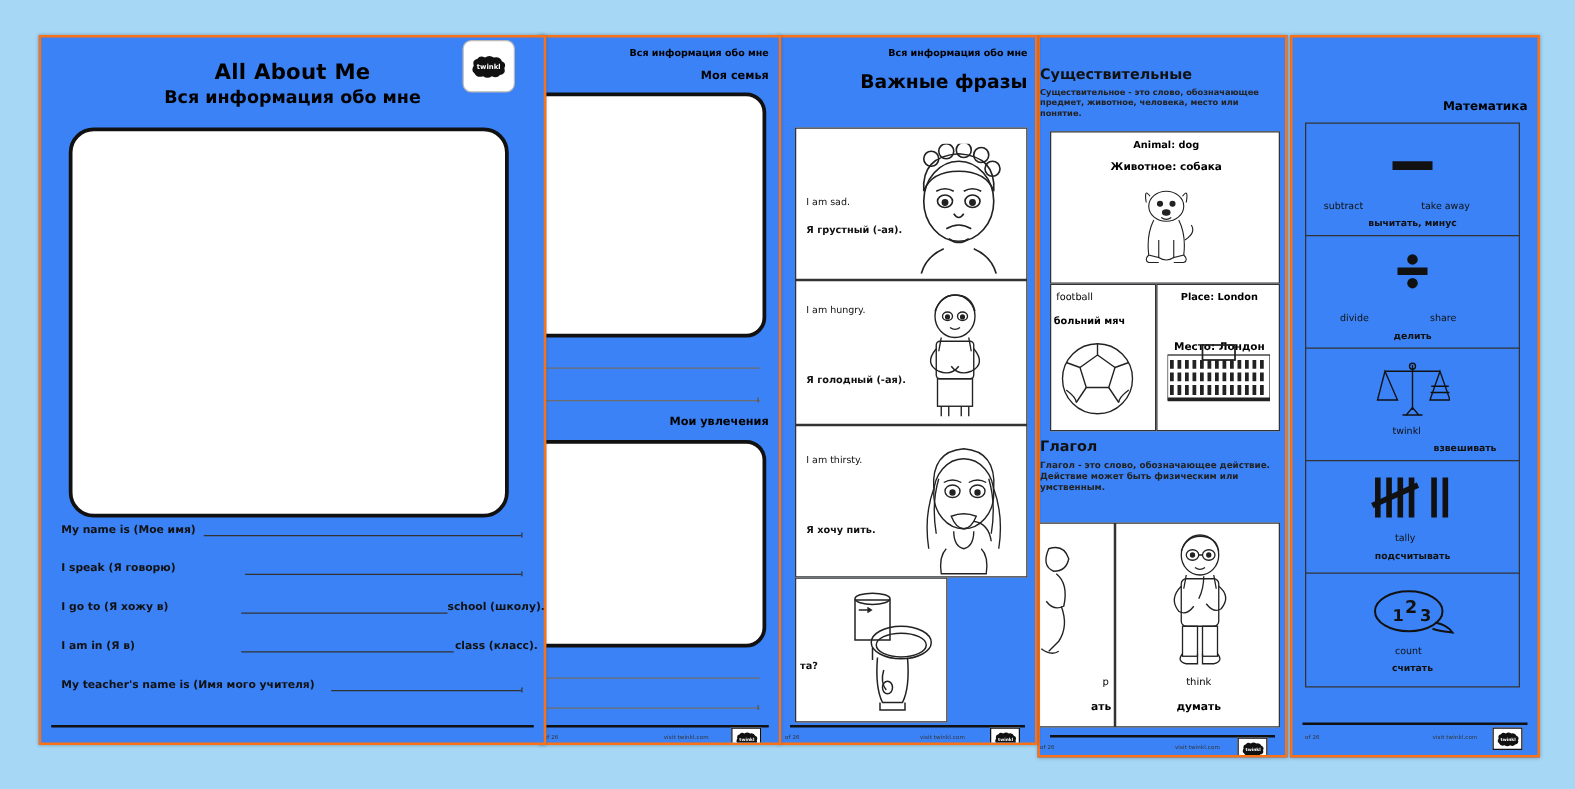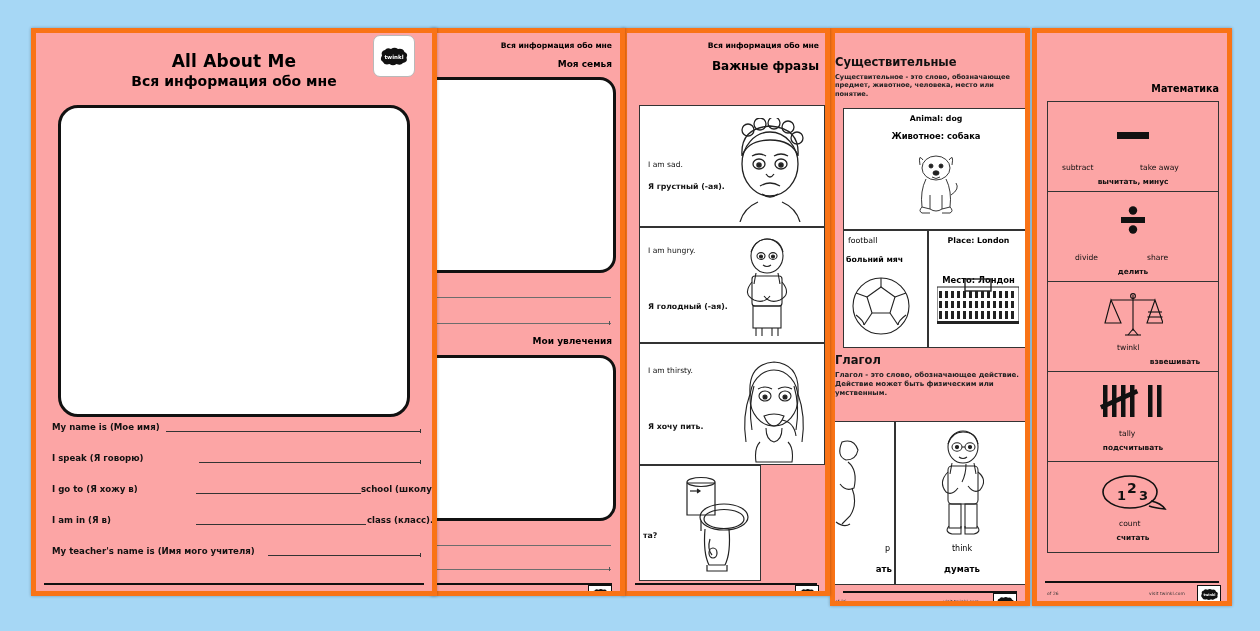--- a/index.html
+++ b/index.html
@@ -6,22 +6,22 @@
   body{
     width:1260px;height:631px;overflow:hidden;
     background:#a6d7f5;
     font-family:"DejaVu Sans","Liberation Sans",sans-serif;
     position:relative;
   }
   .stage{position:absolute;inset:0;}
 
   
   .page{
-    position:absolute;background:#fca5a5;
-    border:5px solid #f97316;
+    position:absolute;background:#3b82f6;
+    border:2px solid #f97316;
     box-shadow:0 0 3px rgba(0,0,0,.30);
     overflow:hidden;
     box-sizing:border-box;
   }
   .page .inner{position:absolute;inset:0;}
 
   
   .hdr-en{font-weight:bold;text-align:center;letter-spacing:.2px;}
   .hdr-ru{font-weight:bold;text-align:center;}
   .right-hdr{font-weight:bold;text-align:right;}
@@ -308,21 +308,21 @@
             <path d="M6 18 Q3 9 12 7 Q16 1 24 5 Q31 0 38 5 Q48 3 51 11 Q59 14 55 22 Q58 31 48 33 Q43 39 35 35 Q28 40 21 35 Q11 38 7 30 Q1 26 6 18 Z" fill="#111"></path>
             <text x="30" y="24" font-size="11" fill="#fff" text-anchor="middle" font-family="DejaVu Sans, sans-serif" font-weight="bold">twinkl</text>
           </svg>
       </div>
     </div>
   </div>
 
   <div class="page" style="left:622px;top:28px;width:208px;height:568px;">
     <div class="inner">
       <div class="right-hdr" style="position:absolute;right:6px;top:8px;font-size:7.6px;">Вся информация обо мне</div>
-      <div class="right-hdr" style="position:absolute;right:6px;top:26px;font-size:12px;">Важные фразы</div>
+      <div class="right-hdr" style="position:absolute;right:6px;top:26px;font-size:15px;">Важные фразы</div>
 
       <div class="cell" style="left:12px;top:72px;width:186px;height:122px;">
         <div class="cell-en" style="left:8px;top:22px;margin-top:32px;">I am sad.</div>
         <div class="cell-ru" style="left:8px;top:76px;">Я грустный (-ая).</div>
         <div style="position:absolute;left:88px;top:12px;width:84px;height:104px;">
           <svg viewBox="0 0 84 104" width="84" height="104" fill="none" stroke="#222" stroke-width="1.3">
             <ellipse cx="42" cy="46" rx="28" ry="32"></ellipse>
             <path d="M14 38 Q12 10 42 8 Q72 10 70 38 Q64 22 42 22 Q20 22 14 38 Z"></path>
             <circle cx="20" cy="12" r="6"></circle>
               <circle cx="32" cy="6" r="6"></circle>

